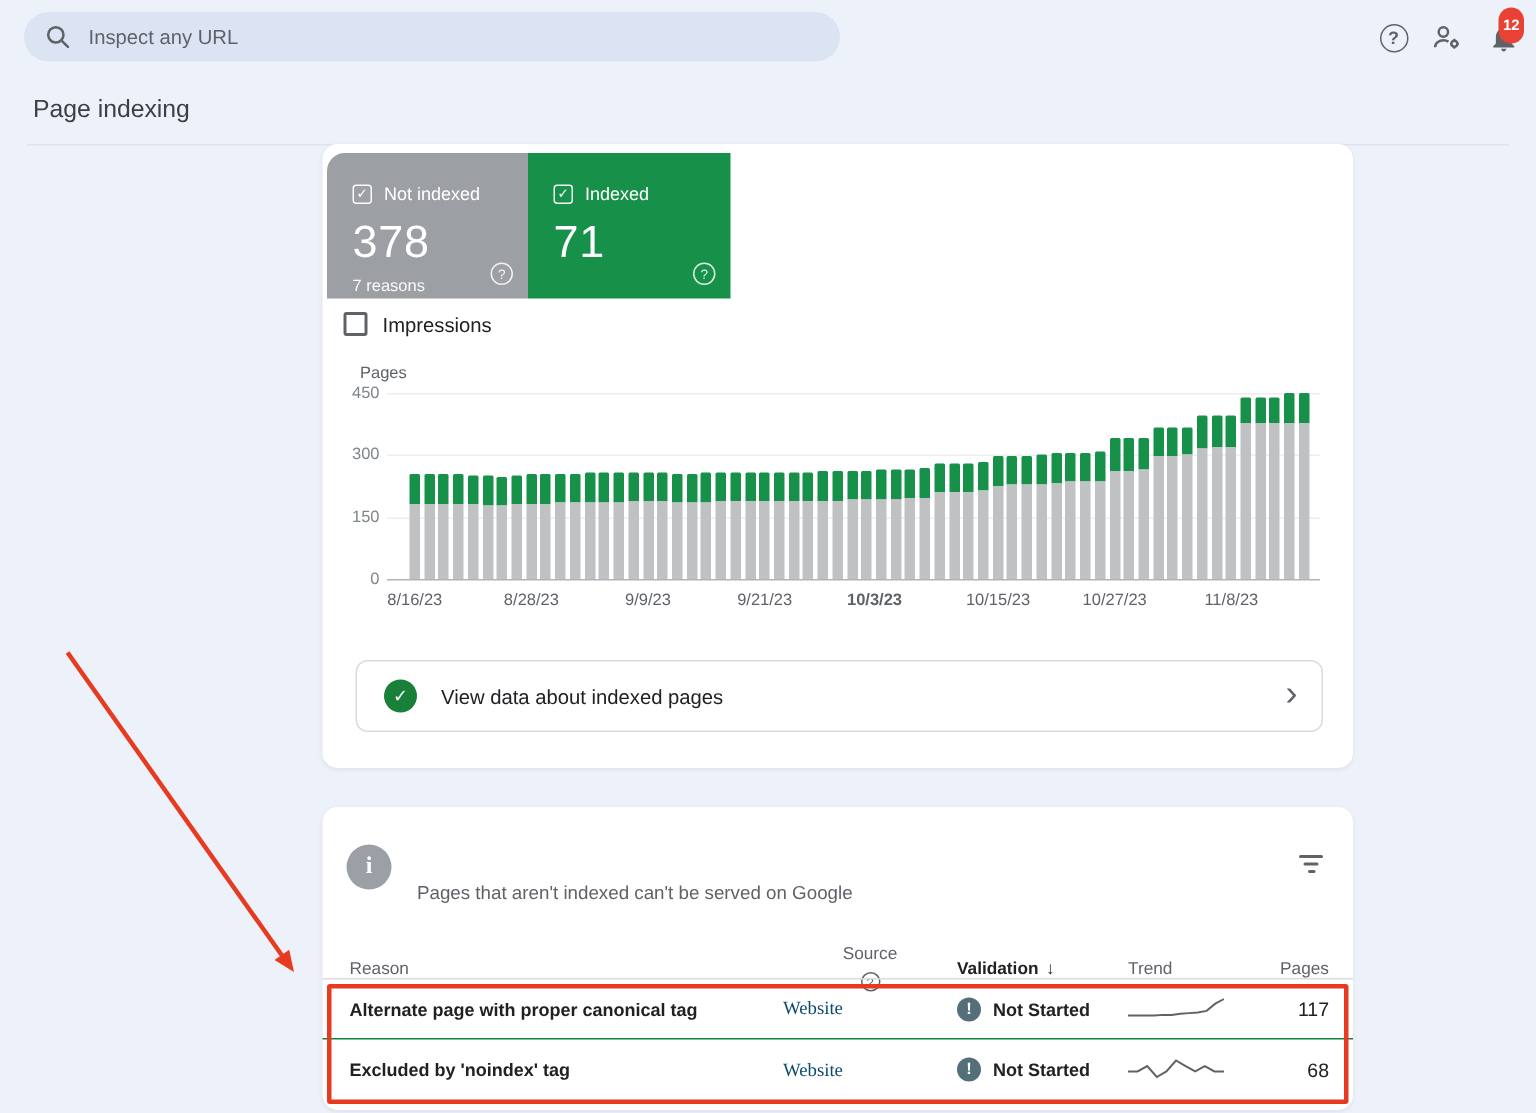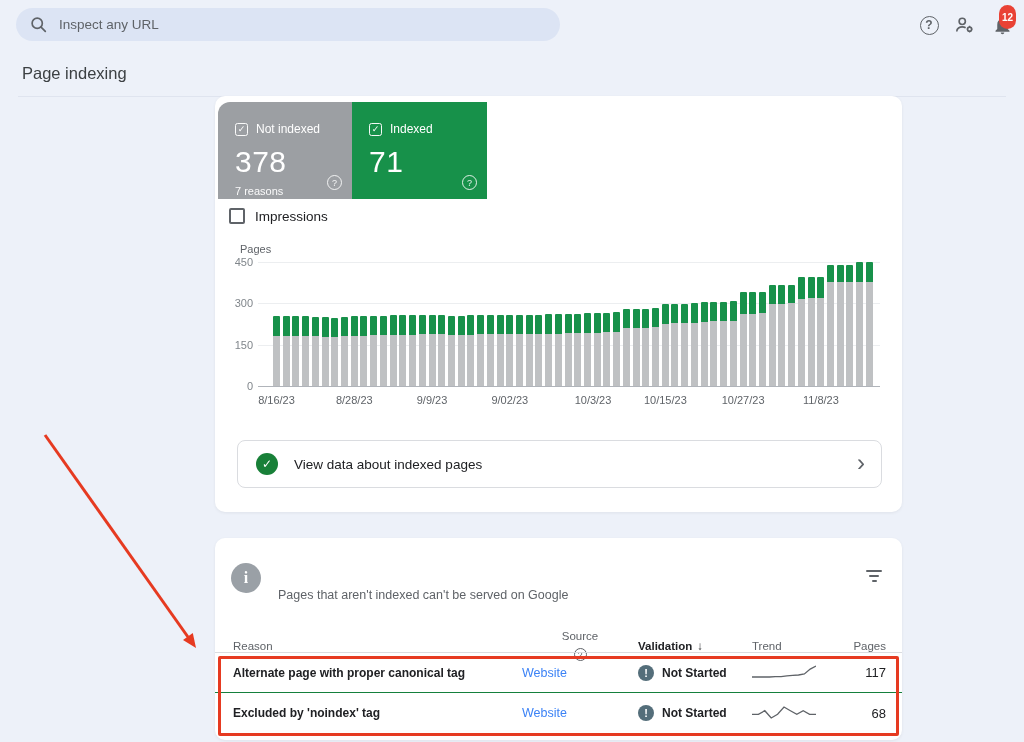--- a/index.html
+++ b/index.html
@@ -68,21 +68,21 @@
   .thead { position:absolute; left:0; top:92px; width:687px; height:22px; font-size:11.5px; color:#5f6368; }
   .thead .sorted { color:#202124; font-weight:bold; display:flex; align-items:center; gap:5px; }
   .thead .with-q { display:flex; align-items:center; gap:6px;flex-direction:column; }
   .mini-q { width:13px; height:13px; border:1.2px solid #5f6368; border-radius:50%; font-size:8.5px; display:flex; align-items:center; justify-content:center; color:#5f6368; }
   .th-right { text-align:right; }
   .thead-line { position:absolute; left:0; top:114px; width:687px; height:1px; background:#dadce0; }
   #rows { position:absolute; left:0; top:115px; width:687px; }
   .trow { height:40px; cursor:pointer; border-bottom:1px solid #15803d; font-size:12.5px; color:#202124; }
   .trow:last-child { border-bottom:none; }
   .cell-reason { font-weight:bold; font-size:12px; }
-  .cell-source { color:#3b82f6; }
+  .cell-source { color:#0c4a6e;font-family:Liberation Serif, serif; }
   .cell-valid { display:flex; align-items:center; gap:8px; font-weight:bold; font-size:12px; }
   .val-badge { width:16px; height:16px; border-radius:50%; background:#546e7a; color:#fff; font-size:11px; font-weight:bold; display:flex; align-items:center; justify-content:center; flex:none; }
   .cell-pages { text-align:right; font-size:13px; }
 
   
   #arrow-svg { position:absolute; inset:0; width:1024px; height:742px; pointer-events:none; z-index:60; }
   #red-box { position:absolute; left:218px; top:656px; width:681px; height:80px; border:3px solid #e63a21; border-radius:2px; pointer-events:none; z-index:55; }
 </style>
 </head>
 <body>
@@ -409,22 +409,22 @@
             <div style="height: 103.884px; background: rgb(191, 193, 195);"></div>
           </div>
           <div class="bar">
             <div class="seg-green" style="height: 19.5644px; background: rgb(23, 145, 74);"></div>
             <div style="height: 104.16px; background: rgb(191, 193, 195);"></div>
           </div>
         </div>
         <span class="xtick" style="left: 50.5px;">8/16/23</span>
         <span class="xtick" style="left: 128.27px;">8/28/23</span>
         <span class="xtick" style="left: 206.041px;">9/9/23</span>
-        <span class="xtick" style="left: 283.811px;">9/02/23</span>
-        <span class="xtick" style="left: 367px;">10/3/23</span>
+        <span class="xtick" style="left: 283.811px;">9/21/23</span>
+        <span class="xtick" style="left: 357px; font-weight: bold;">10/3/23</span>
         <span class="xtick" style="left: 439.352px;">10/15/23</span>
         <span class="xtick" style="left: 517.123px;">10/27/23</span>
         <span class="xtick" style="left: 594.893px;">11/8/23</span>
       </div>
 
     <div class="view-row">
       <span class="check-circle">
           <span>✓</span>
         </span>
       <span class="view-label">View data about indexed pages</span>

